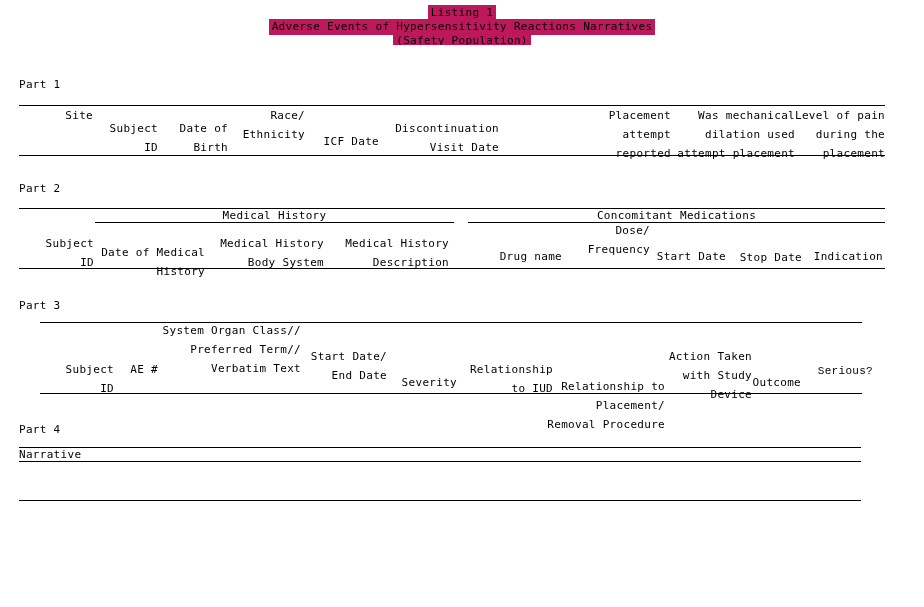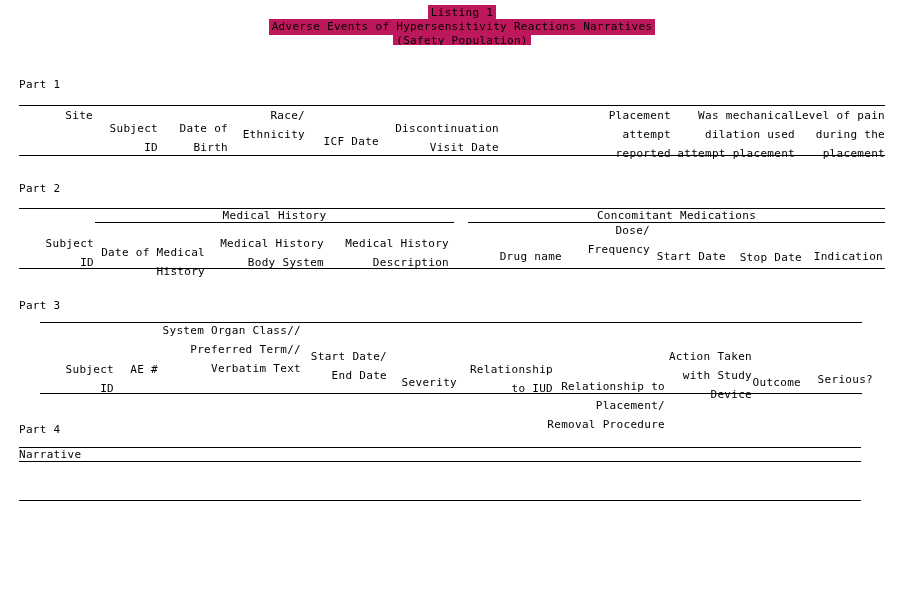--- a/index.html
+++ b/index.html
@@ -195,21 +195,21 @@
   <div class="hdr" style="left:535px; top:347px; width:130px;margin-top:30px;"><span>Relationship to</span>
 <span>Placement/</span>
 <span>Removal Procedure</span></div>
 
   <div class="hdr" style="left:660px; top:347px; width:92px;"><span>Action Taken</span>
 <span>with Study</span>
 <span>Device</span></div>
 
   <div class="hdr" style="left:733px; top:373px; width:68px;"><span>Outcome</span></div>
 
-  <div class="hdr" style="left:801px; top:370px; width:72px;"><span>Serious?</span></div>
+  <div class="hdr" style="left:801px; top:362px; width:72px;font-family:Liberation Mono, monospace;"><span>Serious?</span></div>
 
   <div class="rule" style="left:40px; top:393px; width:822px;"></div>
 
   <div class="part-label" style="top:423px;">Part 4</div>
 
   <div class="rule" style="left:19px; top:447px; width:842px;"></div>
 
   <div class="narrative-label" style="left:19px; top:448px;">Narrative</div>
 
   <div class="rule" style="left:19px; top:461px; width:842px;"></div>

